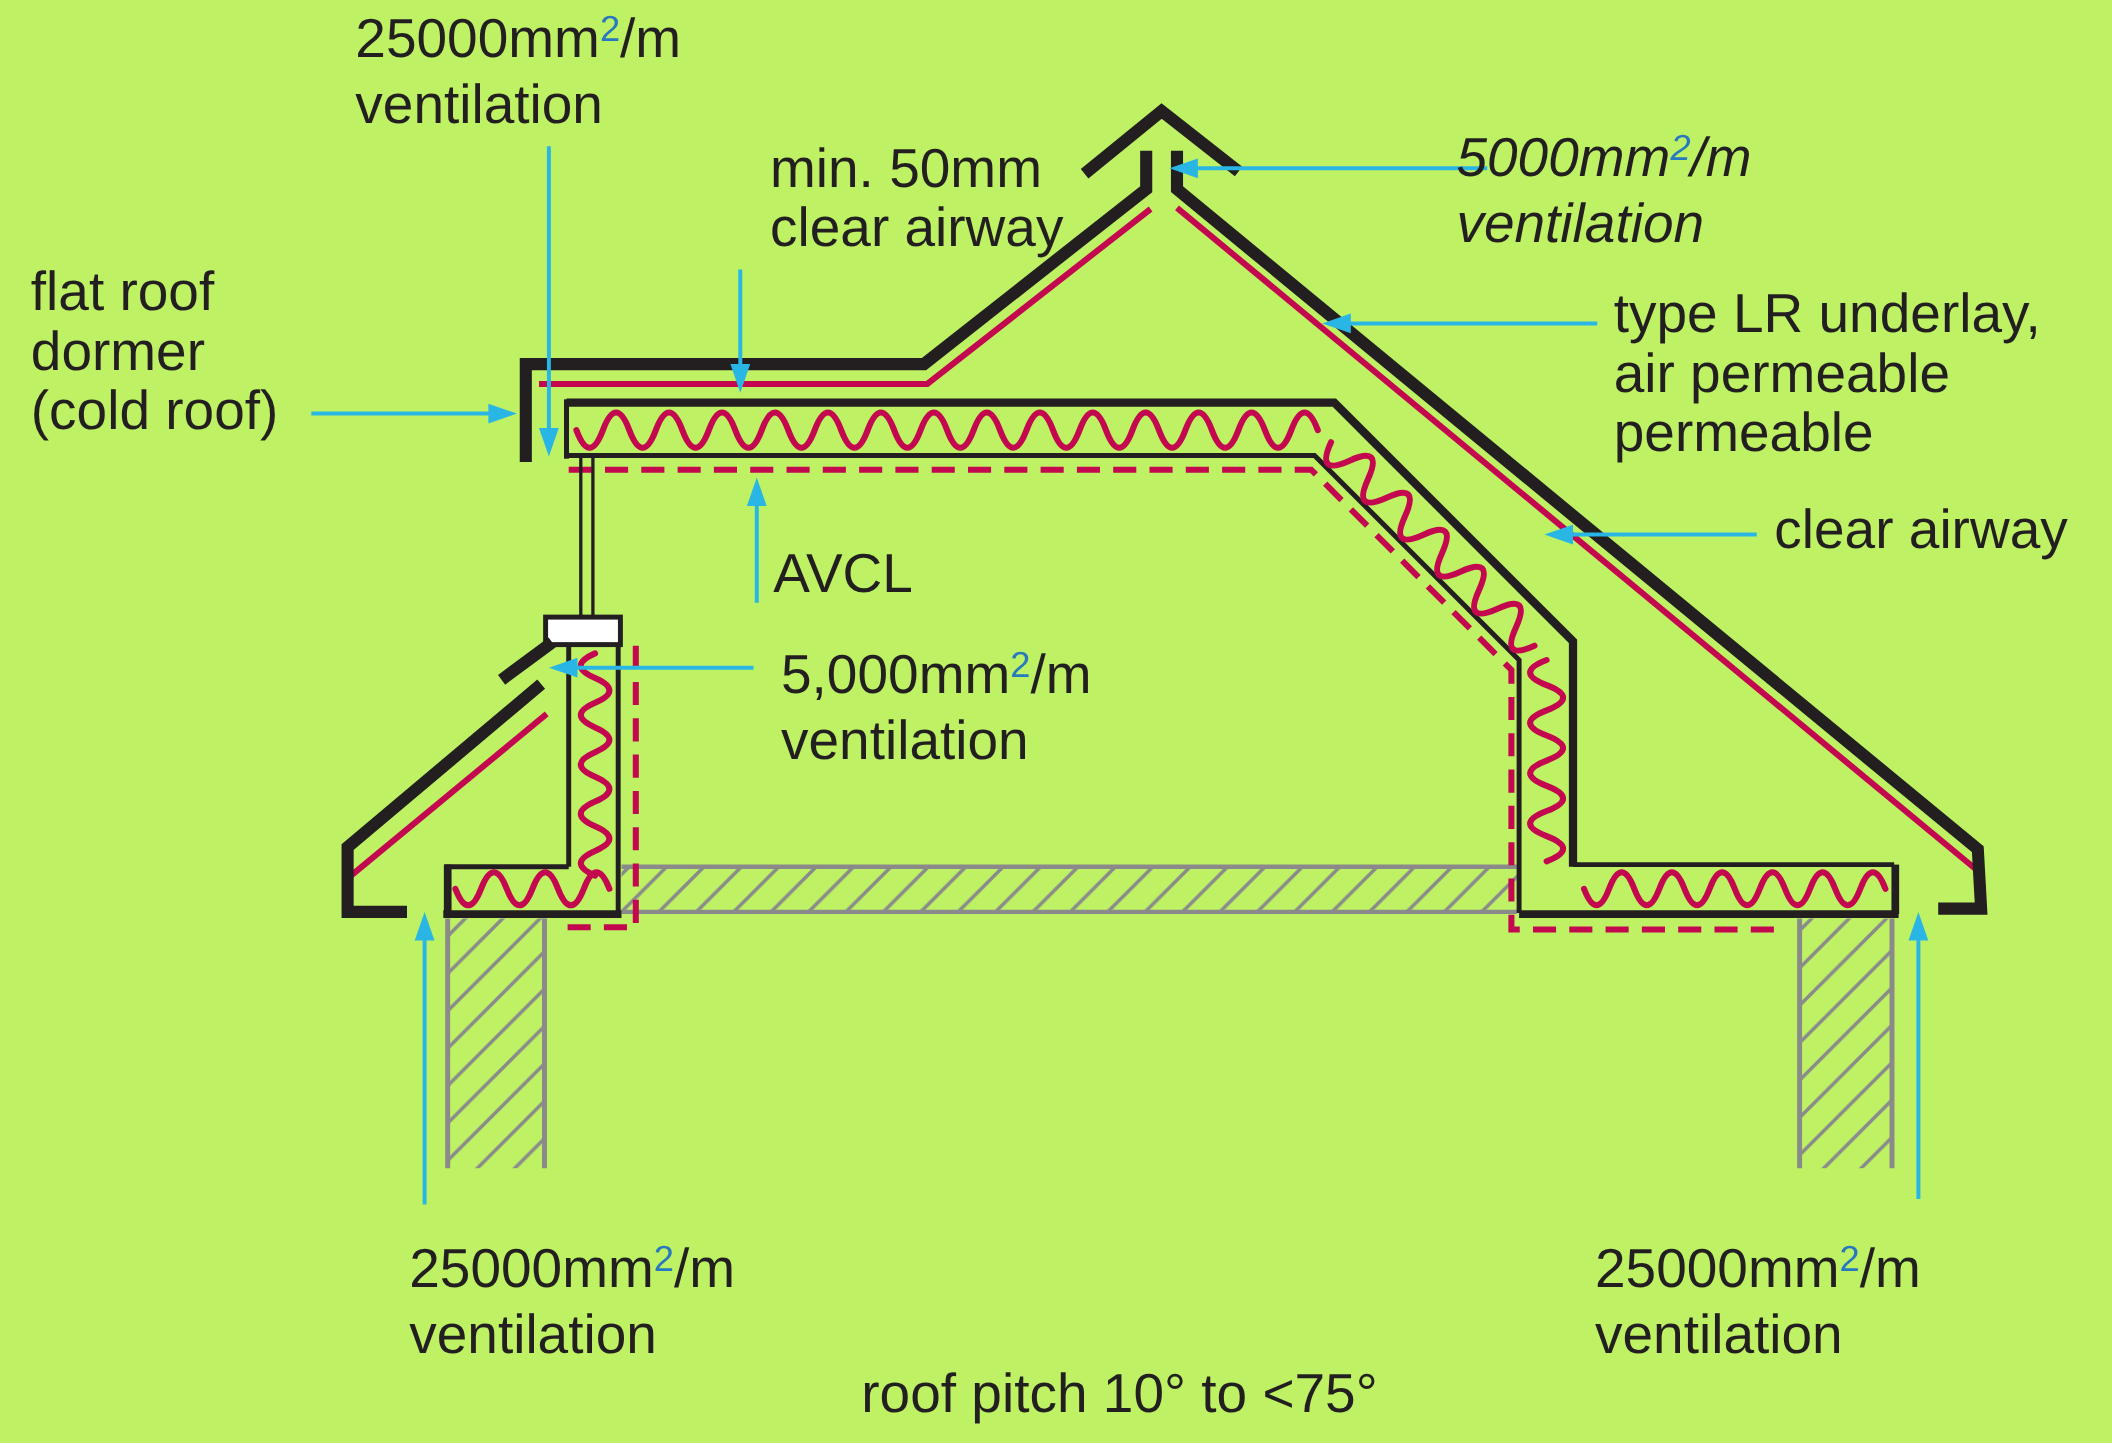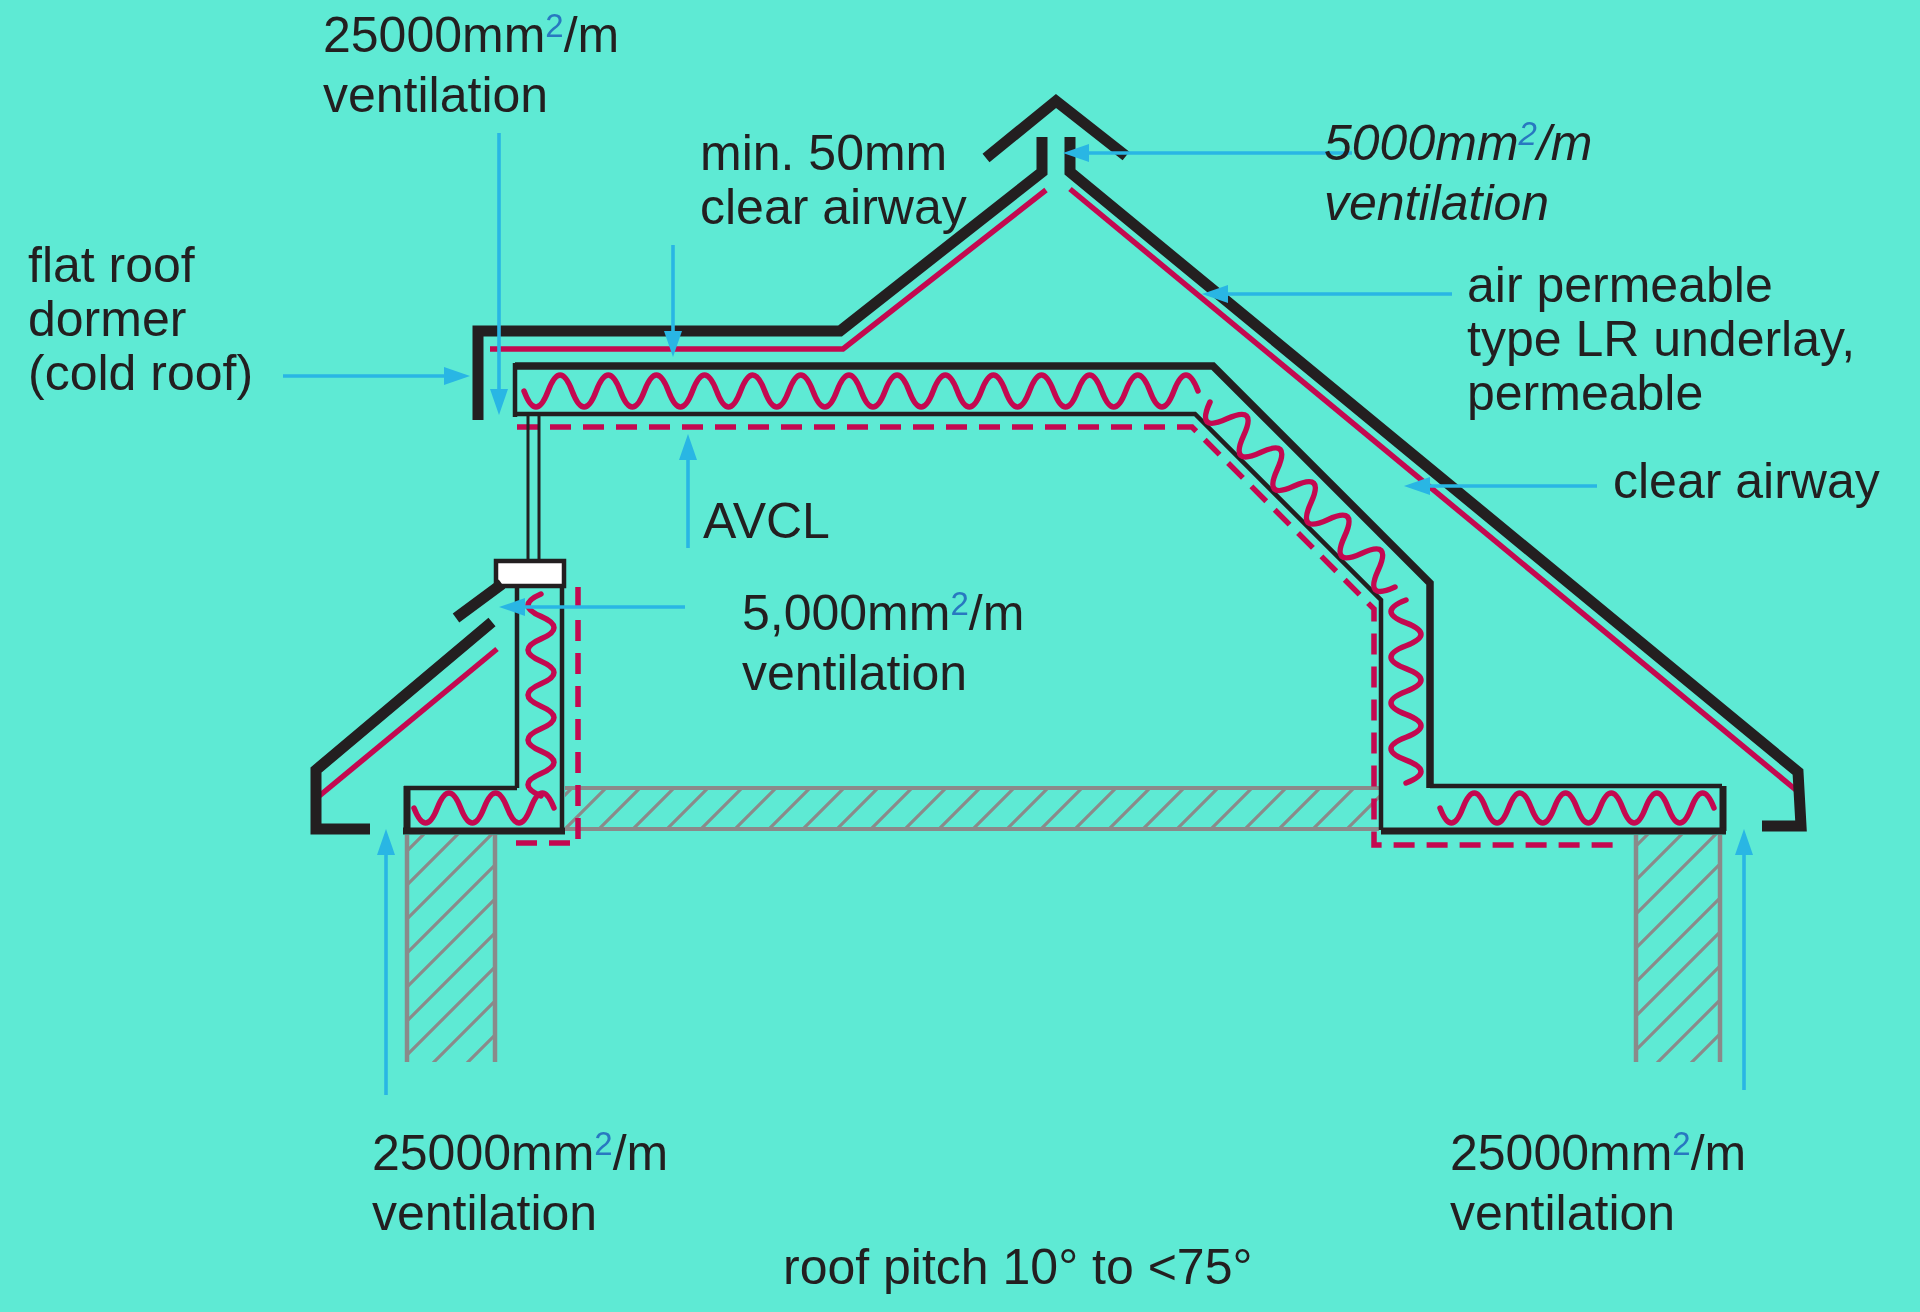--- a/index.html
+++ b/index.html
@@ -1,19 +1,19 @@
 <!DOCTYPE html>
 <html><head>
 <meta charset="utf-8">
 <style>
   html,body{margin:0;padding:0;background:#ffffff;}
   #stage{
     position:relative;
     width:1920px;height:1312px;
-    background:#5eead4;
+    background:#bef264;
     font-family:"Liberation Sans", sans-serif;
     color:#231f20;
     overflow:hidden;
   }
   #diagram{position:absolute;left:0;top:0;}
   .lbl{
     position:absolute;
     font-size:50px;
     line-height:54px;
     color:#231f20;
@@ -134,40 +134,40 @@
     <div>min. 50mm</div>
     <div>clear airway</div>
   </div>
 
   <div class="lbl" style="left:1324px;top:116px;font-style:italic;">
     <div><span>5000mm</span><span class="sup">2</span><span>/m</span></div>
     <div>ventilation</div>
   </div>
 
   <div class="lbl" style="left:1467px;top:258px;">
+    <div>type LR underlay,</div>
     <div>air permeable</div>
-    <div>type LR underlay,</div>
     <div>permeable</div>
   </div>
 
   <div class="lbl" style="left:1613px;top:454px;">
     <div>clear airway</div>
   </div>
 
   <div class="lbl r" style="left:28px;top:238px;width:242px;">
     <div>flat roof</div>
     <div>dormer</div>
     <div>(cold roof)</div>
   </div>
 
   <div class="lbl" style="left:703px;top:494px;text-align:center;">
     <div>AVCL</div>
   </div>
 
-  <div class="lbl" style="left:742px;top:586px;">
+  <div class="lbl" style="left:710px;top:586px;">
     <div><span>5,000mm</span><span class="sup">2</span><span>/m</span></div>
     <div>ventilation</div>
   </div>
 
   <div class="lbl" style="left:372px;top:1126px;">
     <div><span>25000mm</span><span class="sup">2</span><span>/m</span></div>
     <div>ventilation</div>
   </div>
 
   <div class="lbl r" style="left:1450px;top:1126px;width:308px;">

